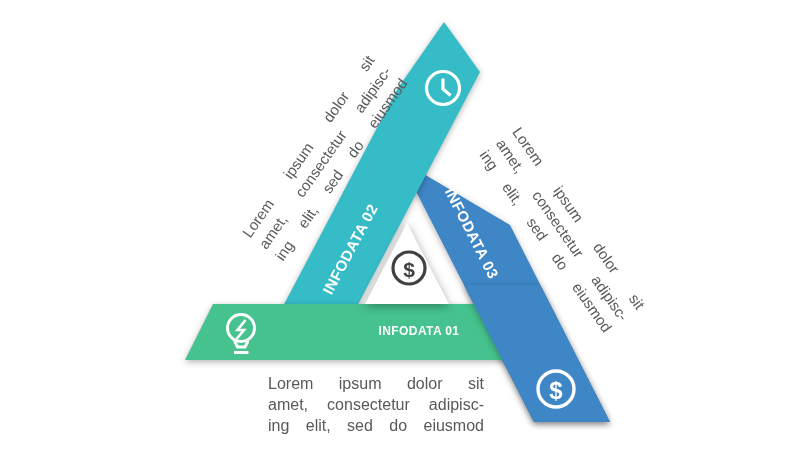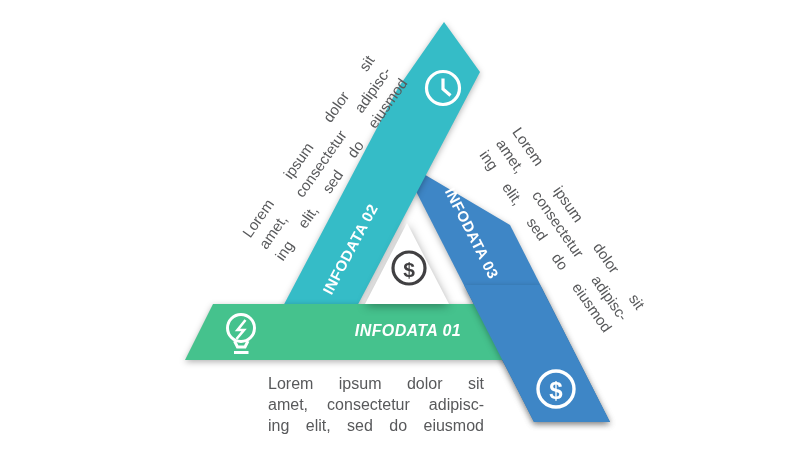--- a/index.html
+++ b/index.html
@@ -25,21 +25,21 @@
   .caption-right{left:562px;top:230px;transform:translate(-50%,-50%) rotate(55deg);}
   .caption-bottom{
     left:376px;top:404px;transform:translate(-50%,-50%);
     font-size:16px;line-height:21px;width:216px;
   }
 
   .band-label{
     position:absolute;color:#fff;font-weight:bold;
     letter-spacing:.4px;white-space:nowrap;
   }
-  .label01{left:408px;top:331px;transform:translate(-50%,-50%);font-size:16px;font-style:italic;}
+  .label01{left:419px;top:331px;transform:translate(-50%,-50%);font-size:12px;}
   .label02{left:350px;top:249px;transform:translate(-50%,-50%) rotate(-62deg);font-size:15px;}
   .label03{left:472px;top:233px;transform:translate(-50%,-50%) rotate(63deg);font-size:15px;}
 
   .dollar{font-family:"Liberation Sans",sans-serif;font-weight:bold;}
 </style>
 </head>
 <body>
 
 <div class="stage">
 

